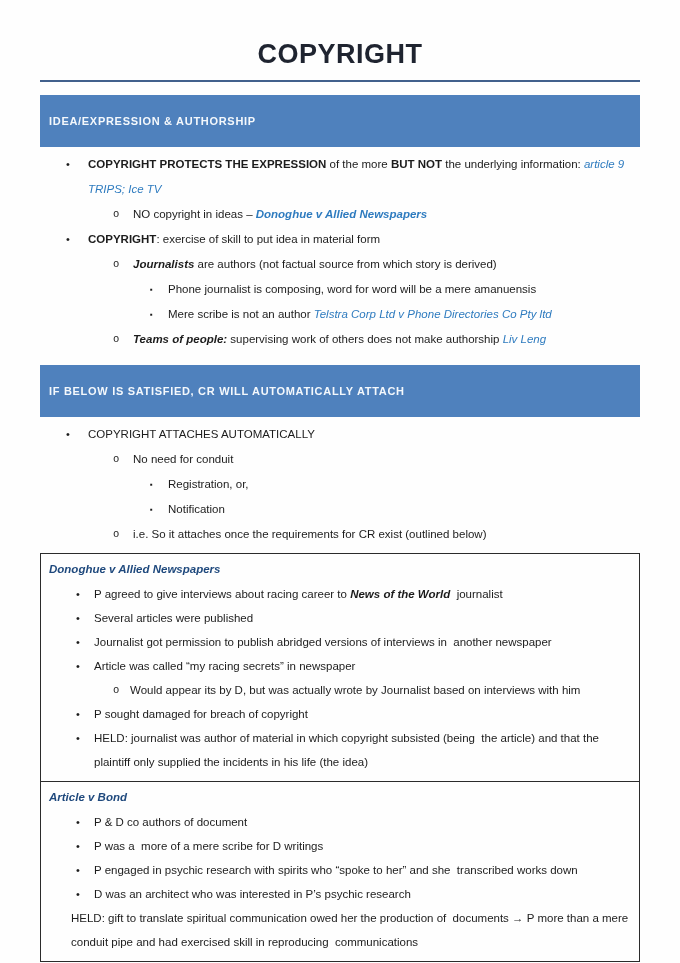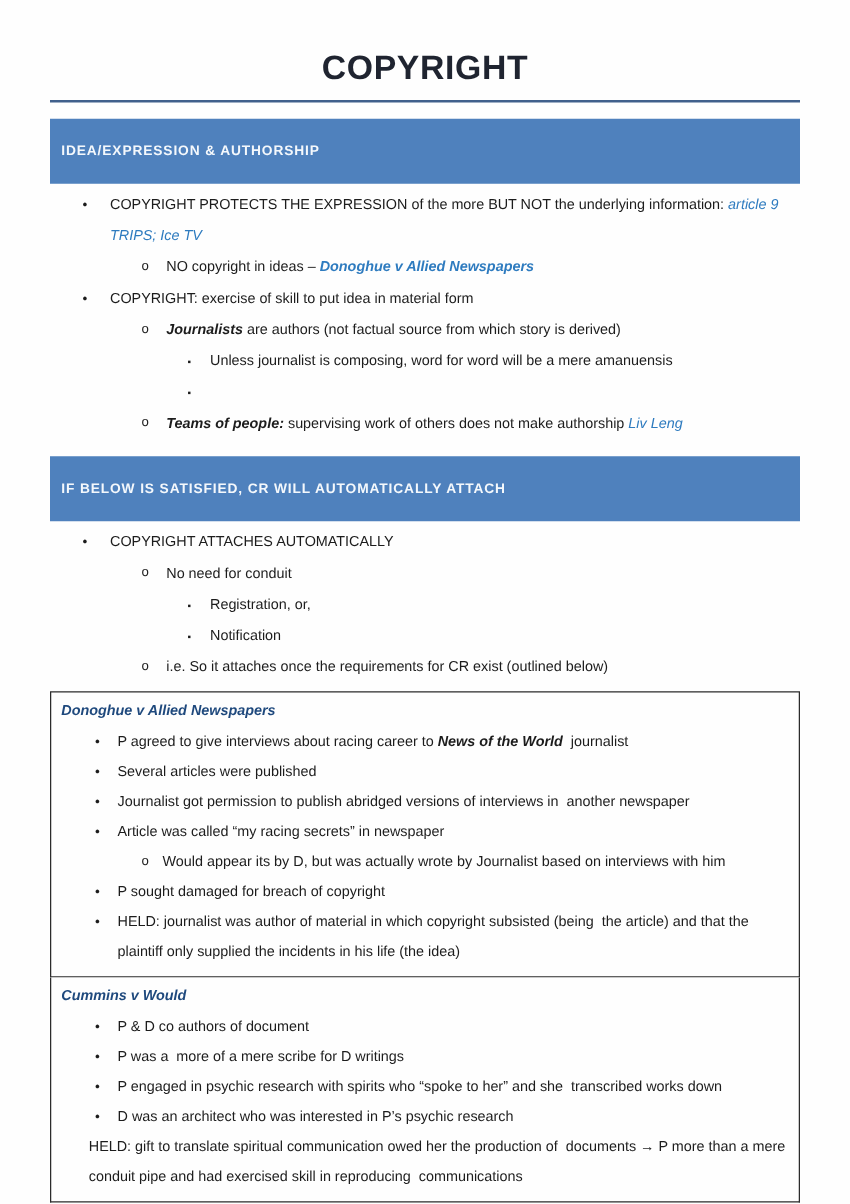--- a/index.html
+++ b/index.html
@@ -65,21 +65,21 @@
   .casebox .li { margin:0; line-height:24px; }
   .casebox .lvl1 { padding-left:27px; }
   .casebox .lvl1 .marker { width:18px; }
   .casebox .lvl2 { padding-left:64px; }
   .casebox .lvl2 .marker { width:17px; }
   .case-footer {
     padding-left:22px;
     font-size:11.5px;
     line-height:24px;
   }
-  .r-b  { font-weight:400; }
+  .r-b  { font-weight:700; }
   .r-bi { font-weight:700; font-style:italic; }
   .r-case  { color:#2e7bbf; font-style:italic; }
   .r-caseb { color:#2e7bbf; font-style:italic; font-weight:700; }
 </style>
 </head>
 <body>
 
 <div class="page">
   <div class="doc-title">COPYRIGHT</div>
   <div class="title-rule"></div>
@@ -97,24 +97,25 @@
         <div class="li lvl1">
           <span class="marker">•</span>
           <span class="txt"><span class="r r-b">COPYRIGHT</span><span class="r">: exercise of skill to put idea in material form</span></span>
         </div>
         <div class="li lvl2">
           <span class="marker">o</span>
           <span class="txt"><span class="r r-bi">Journalists</span><span class="r"> are authors (not factual source from which story is derived)</span></span>
         </div>
         <div class="li lvl3">
           <span class="marker">▪</span>
-          <span class="txt"><span class="r">Unless journalist is composing, word for word will be a mere amanuensis</span></span>
+          <span class="txt"><span class="r">Phone journalist is composing, word for word will be a mere amanuensis</span></span>
         </div>
         <div class="li lvl3">
           <span class="marker">▪</span>
+          <span class="txt"><span class="r">Mere scribe is not an author </span><span class="r r-case">Telstra Corp Ltd v Phone Directories Co Pty ltd</span></span>
         </div>
         <div class="li lvl2">
           <span class="marker">o</span>
           <span class="txt"><span class="r r-bi">Teams of people:</span><span class="r"> supervising work of others does not make authorship </span><span class="r r-case">Liv Leng</span></span>
         </div>
       </div>
       <div class="sec-header"><span>IF BELOW IS SATISFIED, CR WILL AUTOMATICALLY ATTACH</span></div>
       <div class="list">
         <div class="li lvl1">
           <span class="marker">•</span>
@@ -162,21 +163,21 @@
         <div class="li lvl1">
           <span class="marker">•</span>
           <span class="txt"><span class="r">P sought damaged for breach of copyright</span></span>
         </div>
         <div class="li lvl1">
           <span class="marker">•</span>
           <span class="txt"><span class="r">HELD: journalist was author of material in which copyright subsisted (being &nbsp;the article) and that the plaintiff only supplied the incidents in his life (the idea)</span></span>
         </div>
       </div>
       <div class="casebox joined">
-        <div class="case-title">Cummins v Would</div>
+        <div class="case-title">Article v Bond</div>
         <div class="li lvl1">
           <span class="marker">•</span>
           <span class="txt"><span class="r">P &amp; D co authors of document</span></span>
         </div>
         <div class="li lvl1">
           <span class="marker">•</span>
           <span class="txt"><span class="r">P was a &nbsp;more of a mere scribe for D writings</span></span>
         </div>
         <div class="li lvl1">
           <span class="marker">•</span>

